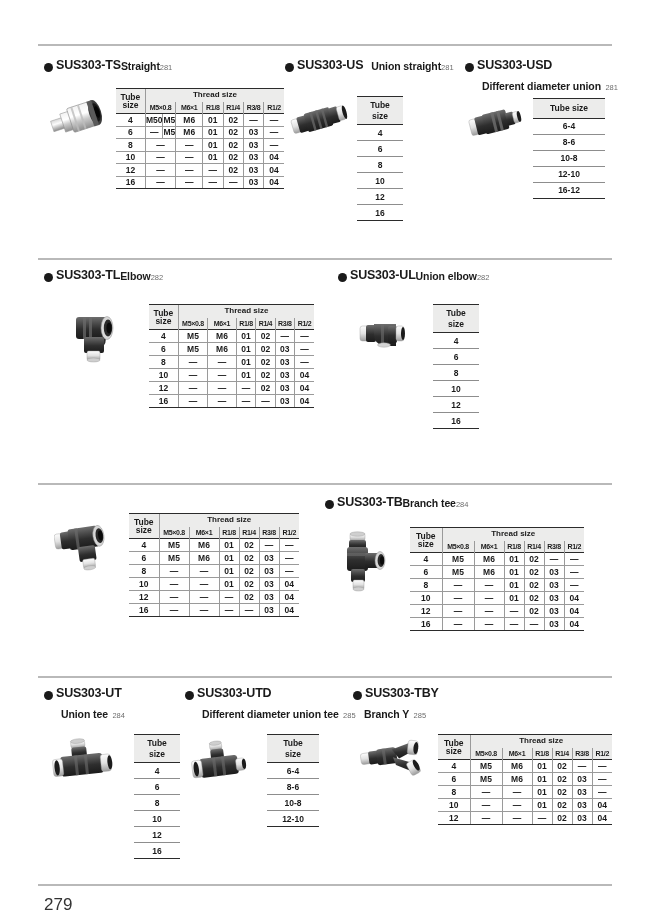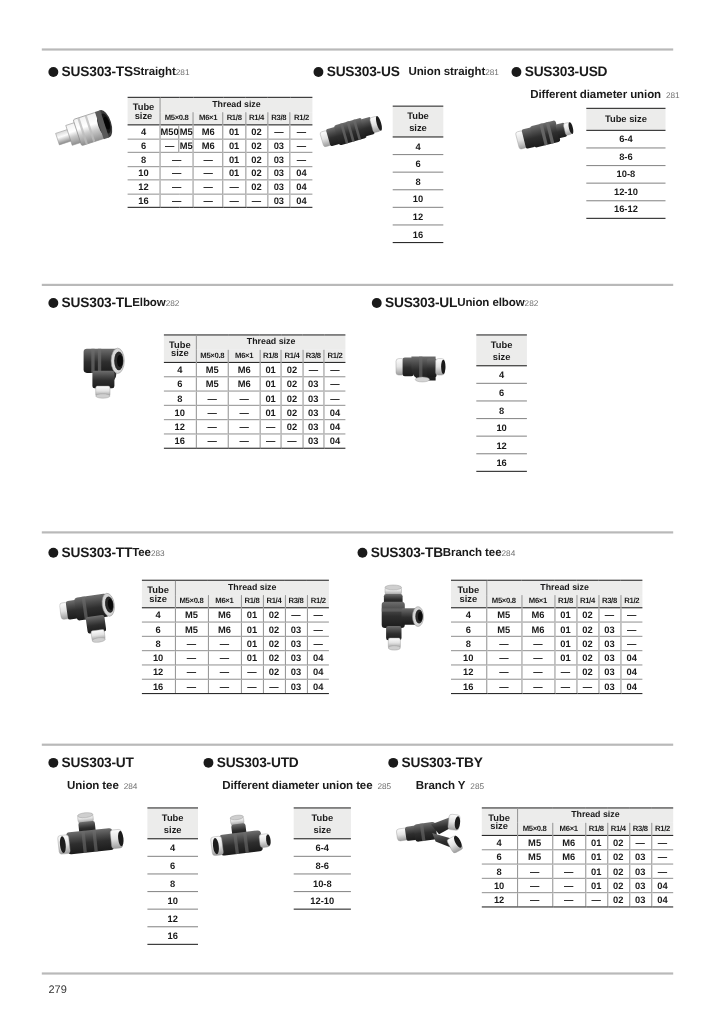--- a/index.html
+++ b/index.html
@@ -16,21 +16,21 @@
 
   
   .section { position:absolute; }
   .divider {
     position:absolute; left:38px; right:38px;
     height:2px; background:#b9b9b9;
   }
 
   
   .heads { display:flex; align-items:flex-start; }
-  .prod { display:flex; align-items:center; }
+  .prod { display:flex; align-items:flex-end; }
   .bullet {
     width:9px; height:9px; border-radius:50%;
     background:#1a1a1a; display:inline-block;
     margin-right:3px; position:relative; top:0px; flex:none;
   }
   .code { font-size:12.5px; font-weight:bold; letter-spacing:-0.2px; }
   .desc { font-size:10.5px; font-weight:bold; letter-spacing:-0.1px; }
   .ref  { font-size:7.5px; color:#6d6d6d; margin-left:0; font-weight:normal; }
   .stack .desc { margin-left:17px; display:block; }
   .stack .row2 { margin-top:4px; }
@@ -71,21 +71,21 @@
     border-top:1.6px solid #2b2b2b; border-bottom:1.2px solid #2b2b2b;
   }
   table.s td {
     text-align:center; font-weight:bold; font-size:8.5px;
     padding:2.5px 0; border-bottom:0.9px solid #8d8d8d;
   }
   table.s tr:last-child td { border-bottom:1.6px solid #2b2b2b; }
 
   
   .footline { position:absolute; left:38px; right:38px; height:2px; background:#b9b9b9; }
-  .pageno { position:absolute; font-size:10px; color:#333; }
+  .pageno { position:absolute; font-size:17px; color:#333; }
 
   svg { display:block; }
 </style>
 </head>
 <body>
 
 <div class="page">
 
   <div class="divider" style="top:44px;"></div>
 
@@ -482,26 +482,20 @@
               <td>16</td>
             </tr>
         </tbody>
       </table>
     </div>
   </div>
 
   <div class="divider" style="top:483px;"></div>
 
   <div class="section" style="left:44px; top:495px; width:265px;">
-    <div class="prod">
-      <span class="bullet"></span>
-      <span class="code">SUS303-TT</span>
-      <span class="desc">Tee</span>
-      <span class="ref">283</span>
-    </div>
     <div class="body" style="margin-top:18px;">
       <div class="imgcell" style="width:85px; height:70px;">
         <svg width="66" height="56" viewBox="0 0 66 56">
           <g transform="rotate(-8 33 28)">
             <rect x="2" y="10" width="8" height="15" rx="2.5" fill="url(#w1)" stroke="#9b9b9b" stroke-width="0.4"></rect>
             <rect x="8" y="9" width="10" height="17" rx="2" fill="url(#d1)"></rect>
             <rect x="16" y="7" width="30" height="21" rx="3" fill="url(#d1)"></rect>
             <rect x="23" y="7" width="3" height="21" fill="#6c6c6c" opacity="0.65"></rect>
             <ellipse cx="46" cy="17.5" rx="5.5" ry="10.5" fill="#d6d6d6" stroke="#8f8f8f" stroke-width="0.5"></ellipse>
             <ellipse cx="47" cy="17.5" rx="3.8" ry="7.5" fill="#2a2a2a"></ellipse>
@@ -807,21 +801,21 @@
       </table>
     </div>
   </div>
 
   <div class="section stack" style="left:353px; top:686px; width:265px;">
     <div class="prod">
       <span class="bullet"></span>
       <span class="code">SUS303-TBY</span>
     </div>
     <div class="row2">
-      <span class="desc" style="display:inline-block; margin-left:25px;">Branch Y</span>
+      <span class="desc" style="display:inline-block; margin-left:11px;">Branch Y</span>
       <span class="ref">285</span>
     </div>
     <div class="body" style="margin-top:12px;">
       <div class="imgcell" style="width:85px; height:62px;">
         <svg width="72" height="52" viewBox="0 0 72 52">
           <g transform="rotate(-8 36 26)">
             <rect x="2" y="10" width="10" height="11" rx="2.5" fill="url(#w1)" stroke="#9b9b9b" stroke-width="0.4"></rect>
             <rect x="10" y="9" width="10" height="13" rx="2" fill="url(#d1)"></rect>
             <rect x="18" y="8" width="20" height="16" rx="3" fill="url(#d1)"></rect>
             <rect x="24" y="8" width="3" height="16" fill="#6c6c6c" opacity="0.6"></rect>

